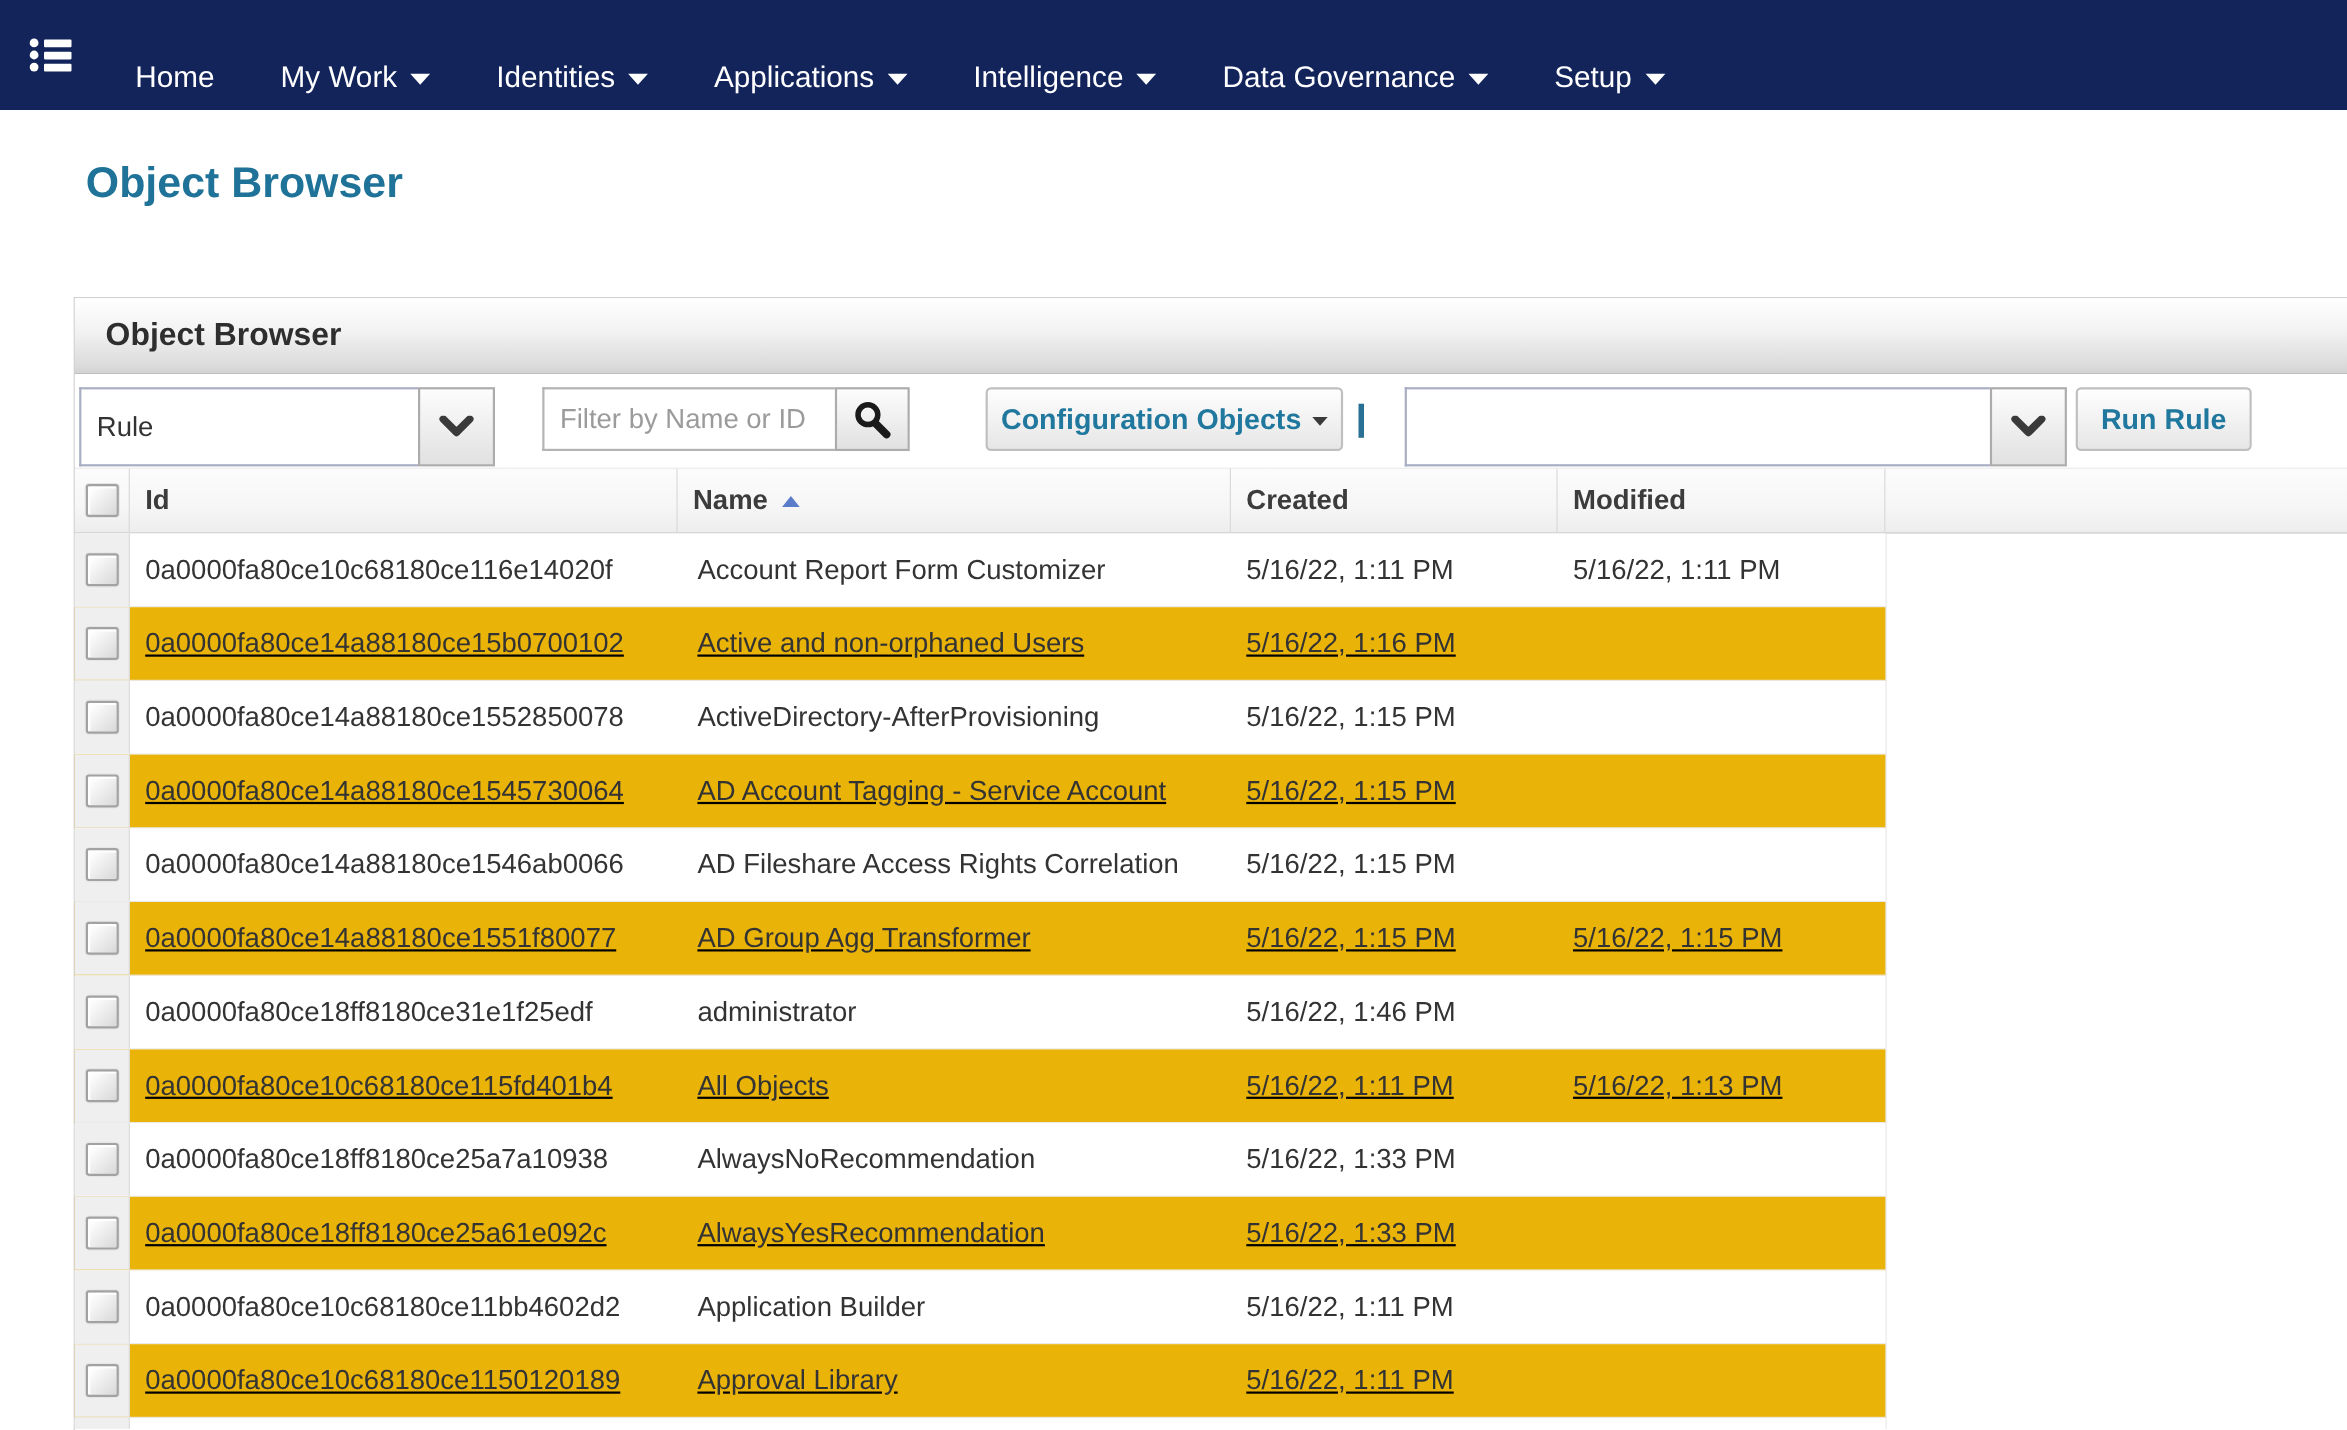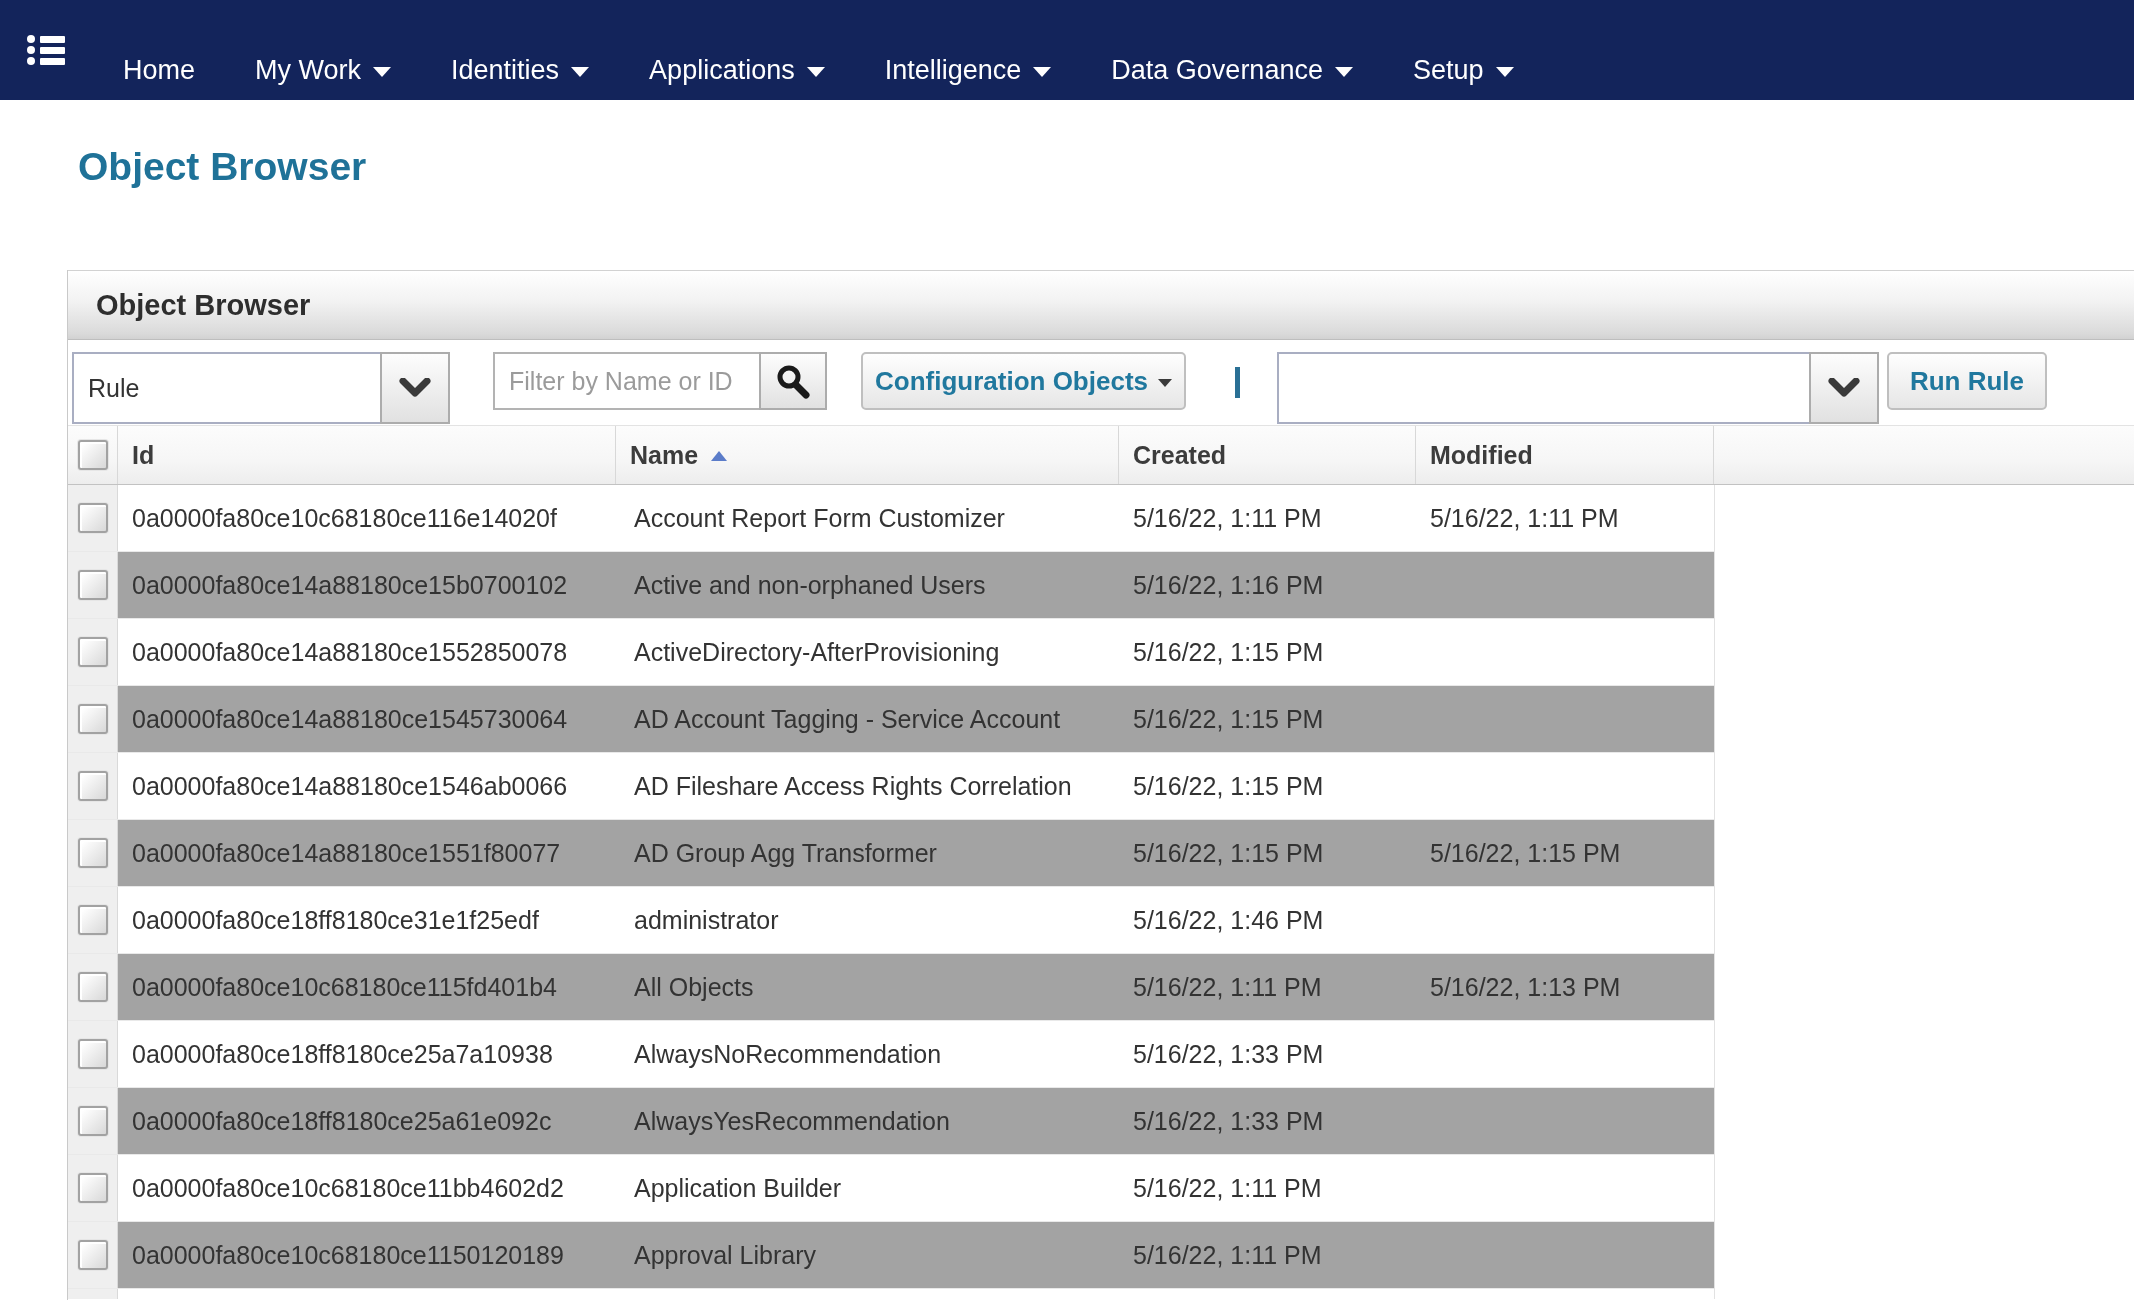--- a/index.html
+++ b/index.html
@@ -45,21 +45,21 @@
   .toolbar-separator{position:absolute;top:27px;width:5px;height:31px;background:var(--separator-teal);}
   .run-rule-btn{width:160px;}
   
   .grid-header{width:2067px;height:60px;display:grid;grid-template-columns:50px 498px 503px 297px 298px 1fr;background:linear-gradient(#FCFCFC,#F6F6F6 60%,#EDEDED);border-top:1px solid #E3E3E3;border-bottom:1px solid #C2C2C2;}
   .hcell{display:flex;align-items:center;padding-left:14px;font-size:25px;font-weight:bold;color:#3C3C3C;border-right:1px solid #D8D8D8;overflow:hidden;white-space:nowrap;}
   .hcell-check{justify-content:center;padding-left:0;}
   .hcell-filler{border-right:none;}
   .sort-asc{width:0;height:0;border-left:8px solid transparent;border-right:8px solid transparent;border-bottom:10px solid var(--sort-arrow);margin-left:13px;margin-top:2px;}
   .grid-body{width:1647px;border-right:1px solid #E2E2E2;}
   .grid-row{display:grid;grid-template-columns:50px 498px 503px 297px 298px;height:67px;background:#FFFFFF;border-bottom:1px solid #E9E9E9;cursor:pointer;}
-  .grid-row.alt{background:#a3a3a3;}
+  .grid-row.alt{background:#eab308;text-decoration:underline;}
   .grid-row.sliver{height:10px;border-bottom:none;background:#fff;cursor:default;}
   .gutter-cell{background:#EFEFEF;border-right:1px solid #D9D9D9;display:flex;align-items:center;justify-content:center;}
   .cell{display:flex;align-items:center;padding-left:14px;font-size:25px;color:#333;overflow:hidden;white-space:nowrap;}
   .cell-name{padding-left:18px;}
   
   .checkbox{width:30px;height:30px;border:2px solid #A2A2A2;border-radius:3px;background:linear-gradient(135deg,#FFFFFF 10%,#F0F0F0 45%,#D8D8D8 100%);box-shadow:inset 2px 2px 0 rgba(255,255,255,.95), 0 0 0 1px #E6E6E6;cursor:pointer;}
 </style>
 </head>
 <body>
 
@@ -138,21 +138,21 @@
     <div class="filter-group" style="left:425px">
       <input class="filter-input" type="text" placeholder="Filter by Name or ID" style="">
       <div class="search-btn">
         <svg width="36" height="36" viewBox="0 0 36 36">
             <circle cx="14" cy="14" r="9" fill="none" stroke="#1A1A1A" stroke-width="5"></circle>
             <line x1="21" y1="22" x2="31" y2="32" stroke="#1A1A1A" stroke-width="7" stroke-linecap="round"></line>
           </svg>
       </div>
     </div>
 
-    <button class="btn config-btn" style="left:793px">
+    <button class="btn config-btn" style="left:828px">
       <span>Configuration Objects</span>
       <span class="btn-caret"></span>
     </button>
 
     <div class="toolbar-separator" style="left:1167px"></div>
 
     <div class="combo" style="left:1209px">
       <div class="combo-text" style="width:532px"></div>
       <div class="combo-btn">
         <svg width="32" height="20" viewBox="0 0 32 20">

